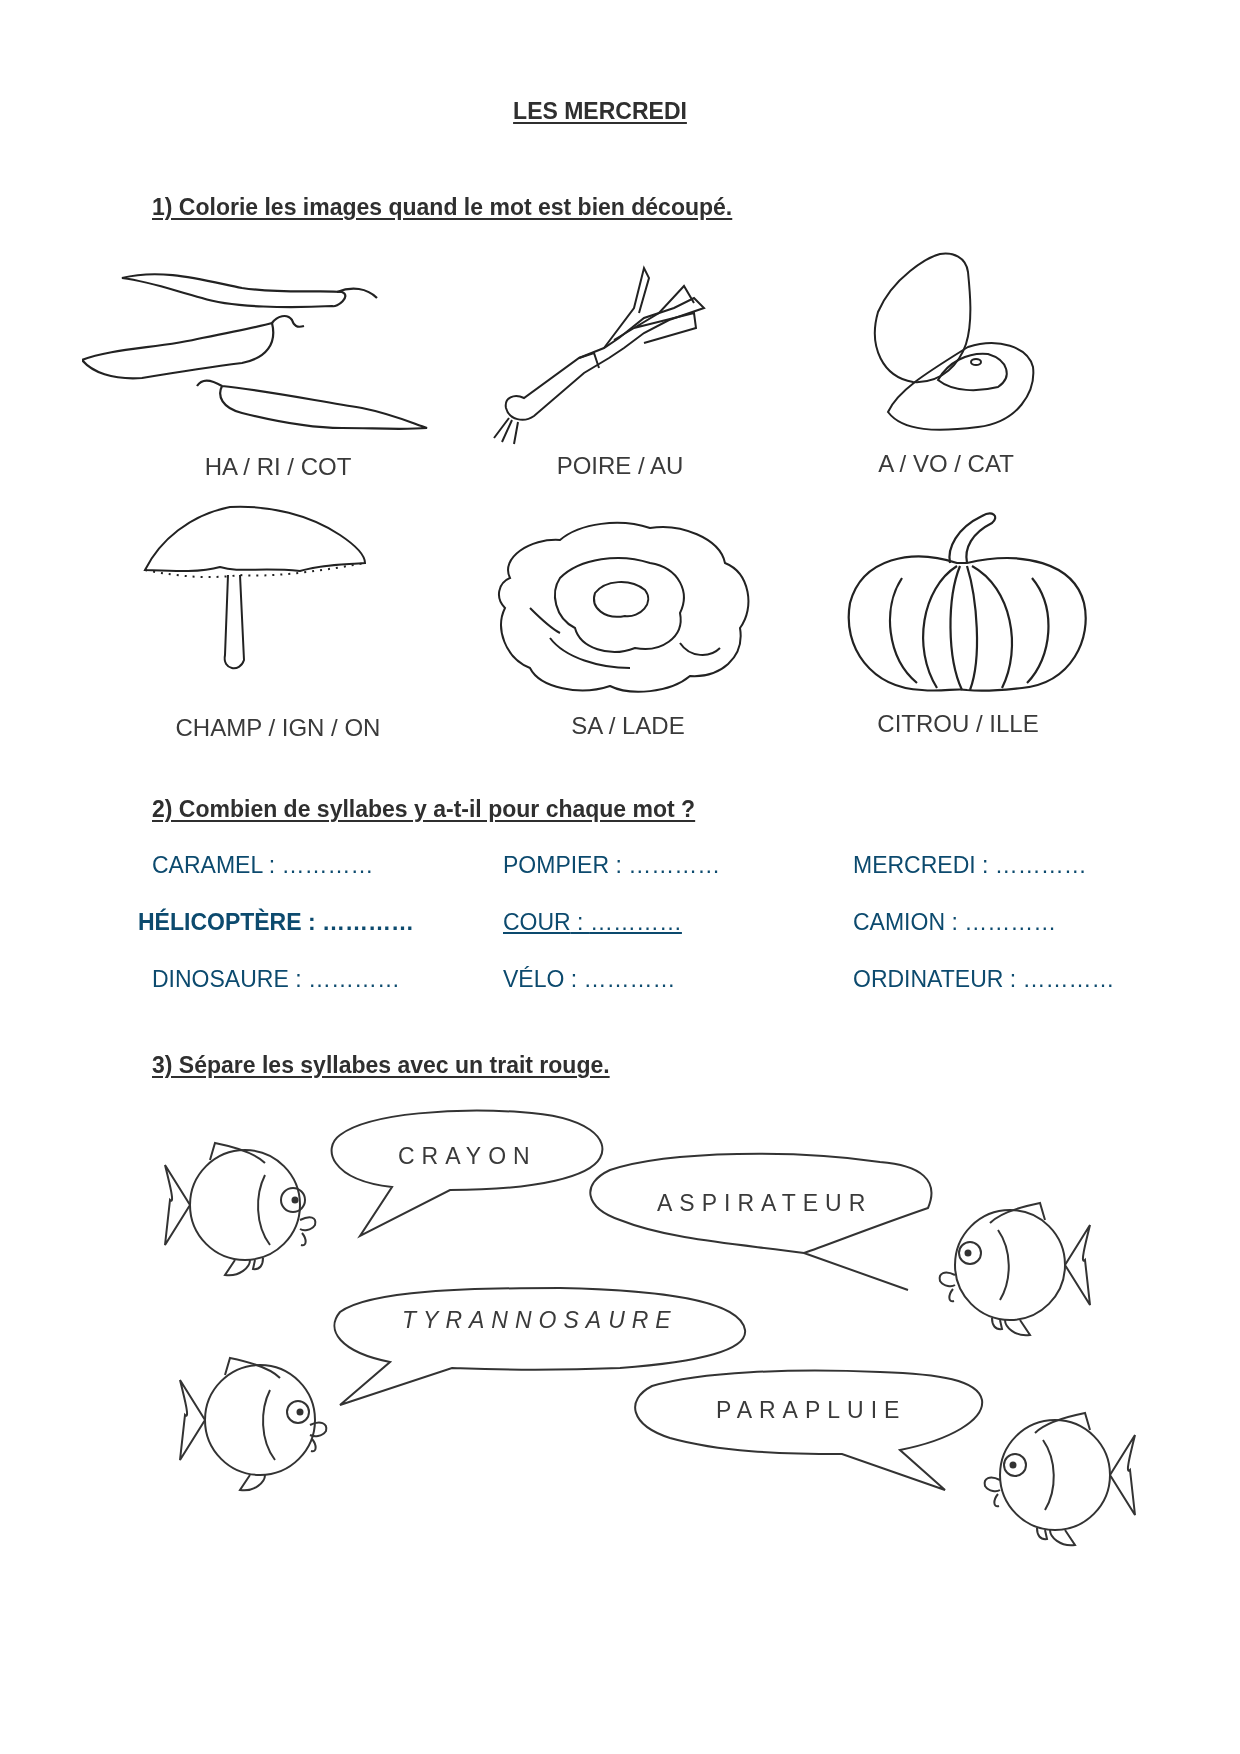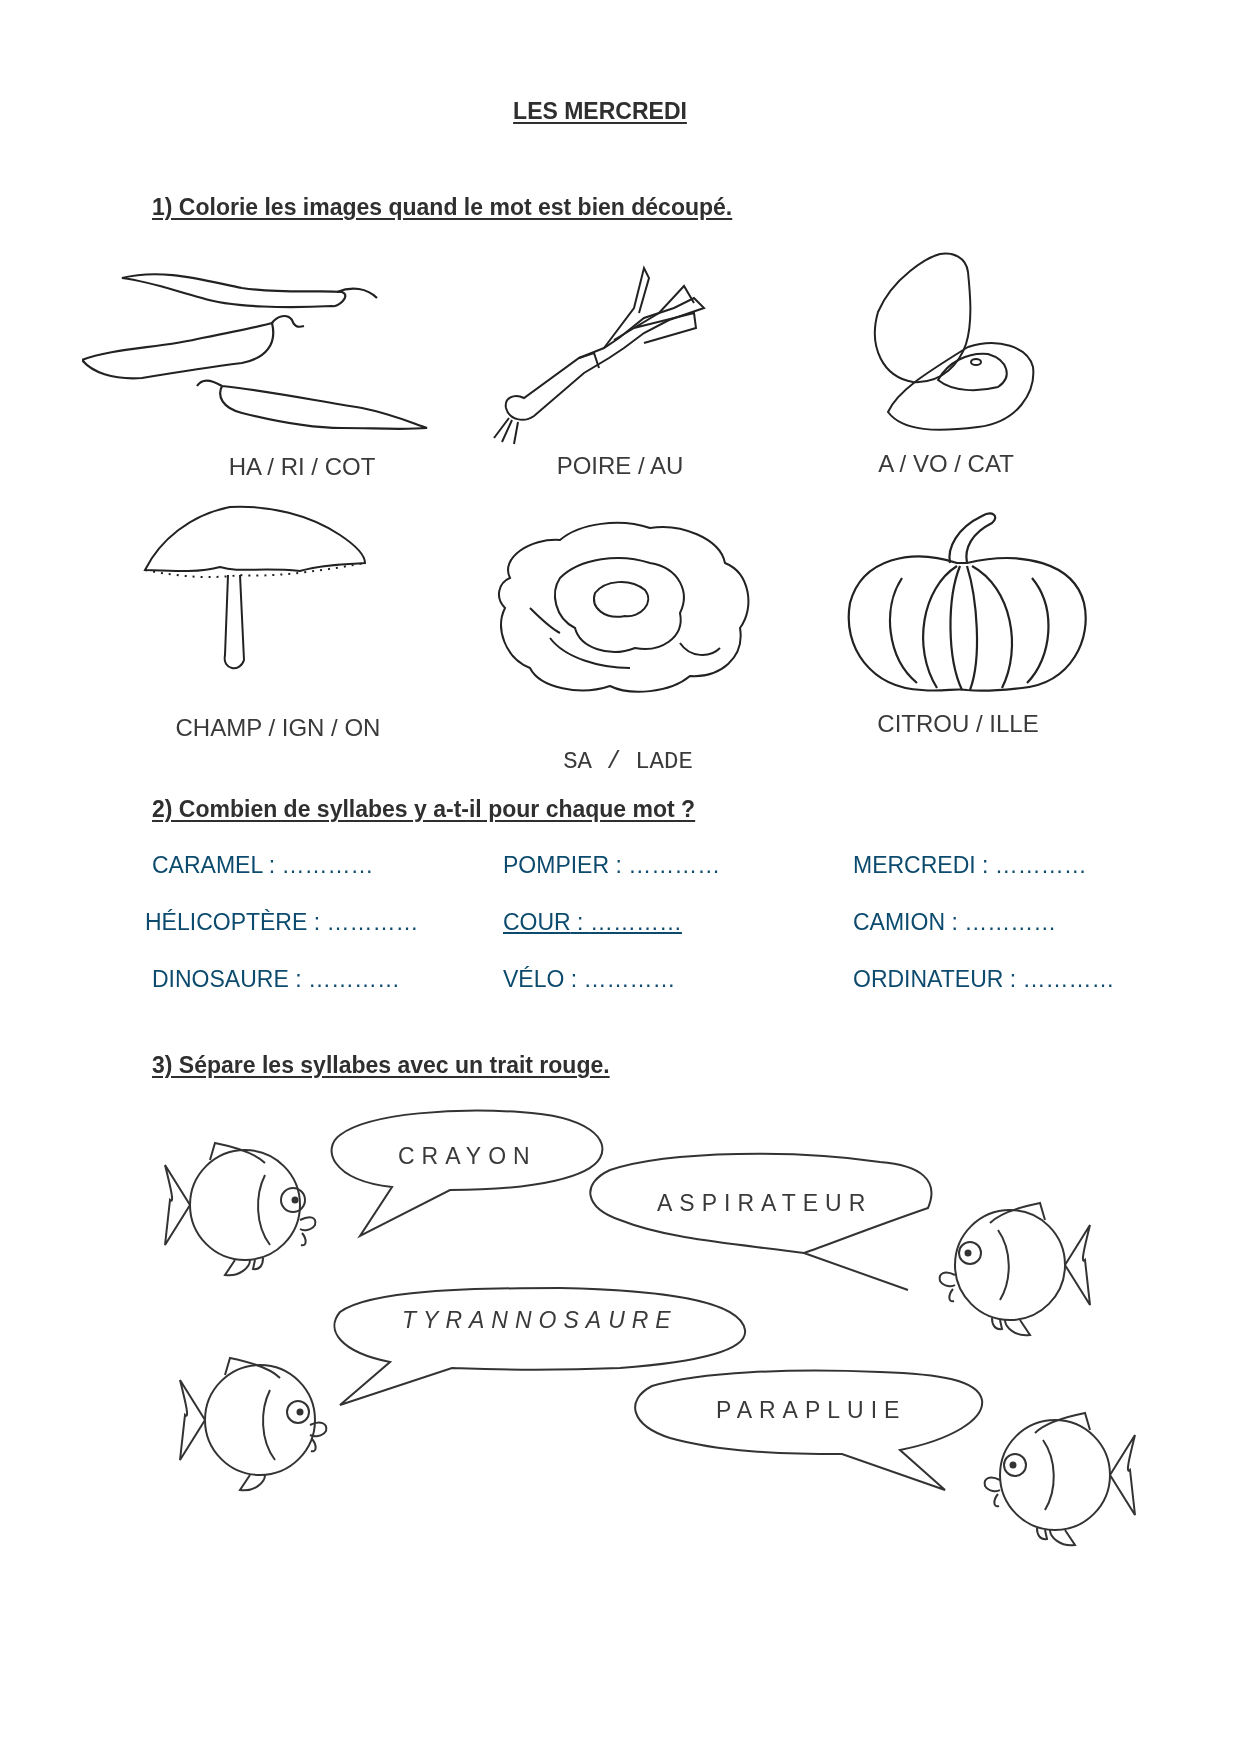--- a/index.html
+++ b/index.html
@@ -26,21 +26,21 @@
 
 <div class="pic" style="left:82px; top:268px;">
   <svg width="370" height="170" viewBox="0 0 370 170" fill="none" stroke="#222" stroke-width="2.2">
     <path d="M40,10 C80,0 120,12 160,20 C200,26 240,22 260,24 C270,28 255,40 250,38 C210,40 150,40 120,30 C90,22 70,14 40,10 Z"></path>
     <path d="M255,24 C270,18 285,20 295,30"></path>
     <path d="M0,92 C30,80 80,80 120,70 C160,62 180,58 190,55 C195,75 185,90 160,95 C120,100 90,105 60,110 C30,112 10,104 0,92 Z"></path>
     <path d="M190,55 C195,48 205,45 210,52 C212,58 215,60 222,58"></path>
     <path d="M115,118 C120,110 130,112 140,118 C180,122 230,132 280,140 C310,146 330,155 345,160 C320,162 290,160 260,160 C220,160 180,150 160,145 C140,140 135,128 140,118"></path>
   </svg>
 </div>
-<div class="abs img-label" style="left:152px; top:453px;">HA / RI / COT</div>
+<div class="abs img-label" style="left:128px; top:453px;">HA / RI / COT</div>
 
 <div class="pic" style="left:484px; top:258px;">
   <svg width="270" height="190" viewBox="0 0 270 190" fill="none" stroke="#222" stroke-width="2">
     <path d="M10,180 L25,160 M18,184 L28,162 M30,186 L34,164"></path>
     <path d="M22,150 C20,140 30,135 40,140 L95,100 L120,90 L135,80 L160,60 L190,50 L210,40 L220,50 L185,62 L160,75 L140,90 L125,100 L100,115 L50,158 C40,165 25,162 22,150 Z"></path>
     <path d="M95,100 L110,95 L115,110 M120,90 L150,50 L160,10 L165,20 L155,55 M130,82 L175,55 L200,28 L210,45 M150,70 L210,55 L212,70 L160,85"></path>
   </svg>
 </div>
 <div class="abs img-label" style="left:470px; top:452px;">POIRE / AU</div>
 
@@ -64,39 +64,39 @@
 <div class="abs img-label" style="left:128px; top:714px;">CHAMP / IGN / ON</div>
 
 <div class="pic" style="left:490px; top:518px;">
   <svg width="270" height="180" viewBox="0 0 270 180" fill="none" stroke="#222" stroke-width="2">
     <path d="M20,60 C10,40 40,20 70,22 C90,5 130,0 160,10 C190,5 230,20 235,45 C260,55 265,90 250,110 C255,140 230,160 200,158 C180,175 140,178 120,168 C90,178 50,170 40,150 C15,140 5,110 15,90 C5,80 8,65 20,60 Z"></path>
     <path d="M70,60 C90,40 130,35 160,45 C190,50 200,75 190,95 C195,120 170,135 145,130 C120,140 90,130 85,110 C65,100 60,75 70,60 Z"></path>
     <path d="M105,75 C115,62 140,60 155,72 C165,85 150,100 135,98 C115,102 100,90 105,75 Z"></path>
     <path d="M60,120 C75,140 110,150 140,150 M190,125 C200,140 220,140 230,130 M40,90 C50,100 60,110 70,115"></path>
   </svg>
 </div>
-<div class="abs img-label" style="left:478px; top:748px;font-family:Liberation Mono, monospace;">SA / LADE</div>
+<div class="abs img-label" style="left:478px; top:712px;">SA / LADE</div>
 
 <div class="pic" style="left:842px; top:508px;">
   <svg width="250" height="185" viewBox="0 0 250 185" fill="none" stroke="#222" stroke-width="2.2">
     <path d="M108,55 C105,40 115,20 140,8 C150,2 158,8 150,15 C130,25 122,40 125,55"></path>
     <path d="M115,55 C70,40 20,50 8,95 C0,140 30,180 80,182 C100,184 115,180 125,182 C145,184 160,182 180,180 C230,175 250,130 242,95 C232,55 180,42 125,55 Z"></path>
     <path d="M115,58 C80,80 70,140 95,180 M118,58 C105,90 105,150 120,182 M125,58 C135,90 140,150 128,182 M130,58 C170,80 180,140 160,180"></path>
     <path d="M60,70 C40,100 45,150 75,175 M190,70 C215,100 210,150 185,175"></path>
   </svg>
 </div>
 <div class="abs img-label" style="left:808px; top:710px;">CITROU / ILLE</div>
 
 <div class="abs heading" style="top:796px;">2) Combien de syllabes y a-t-il pour chaque mot ?</div>
 
 <div class="abs count-item" style="left:152px; top:852px;"><span>CARAMEL</span> : <span>…………</span></div>
 <div class="abs count-item" style="left:503px; top:852px;"><span>POMPIER</span> : <span>…………</span></div>
 <div class="abs count-item" style="left:853px; top:852px;"><span>MERCREDI</span> : <span>…………</span></div>
 
-<div class="abs count-item" style="left:145px; top:909px;"><span>HÉLICOPTÈRE</span> : <span>…………</span></div>
+<div class="abs count-item" style="left:138px; top:909px;font-weight:bold;"><span>HÉLICOPTÈRE</span> : <span>…………</span></div>
 <div class="abs count-item" style="left:503px; top:909px;text-decoration:underline;"><span>COUR</span> : <span>…………</span></div>
 <div class="abs count-item" style="left:853px; top:909px;"><span>CAMION</span> : <span>…………</span></div>
 
 <div class="abs count-item" style="left:152px; top:966px;"><span>DINOSAURE</span> : <span>…………</span></div>
 <div class="abs count-item" style="left:503px; top:966px;"><span>VÉLO</span> : <span>…………</span></div>
 <div class="abs count-item" style="left:853px; top:966px;"><span>ORDINATEUR</span> : <span>…………</span></div>
 
 <div class="abs heading" style="top:1052px;">3) Sépare les syllabes avec un trait rouge.</div>
 
 <svg class="abs" style="left:0; top:0;" width="1240" height="1754" viewBox="0 0 1240 1754" fill="none" stroke="#333" stroke-width="2">

